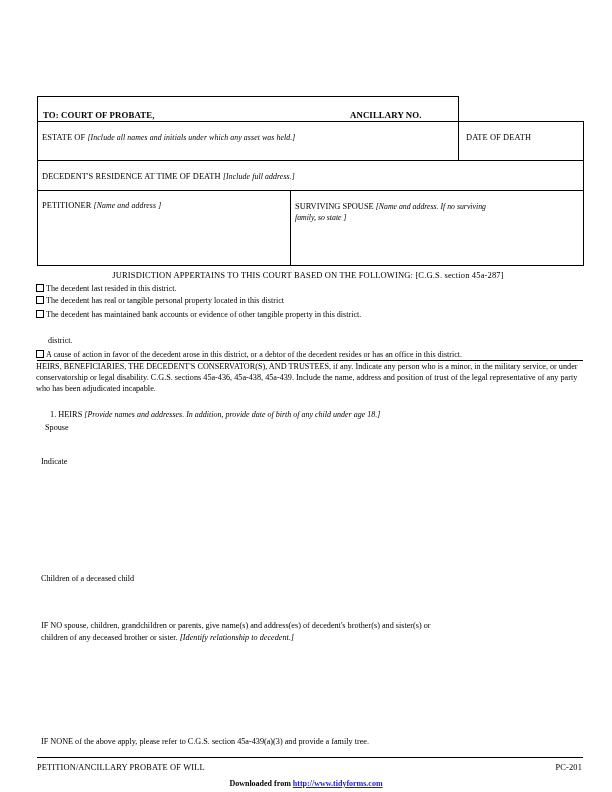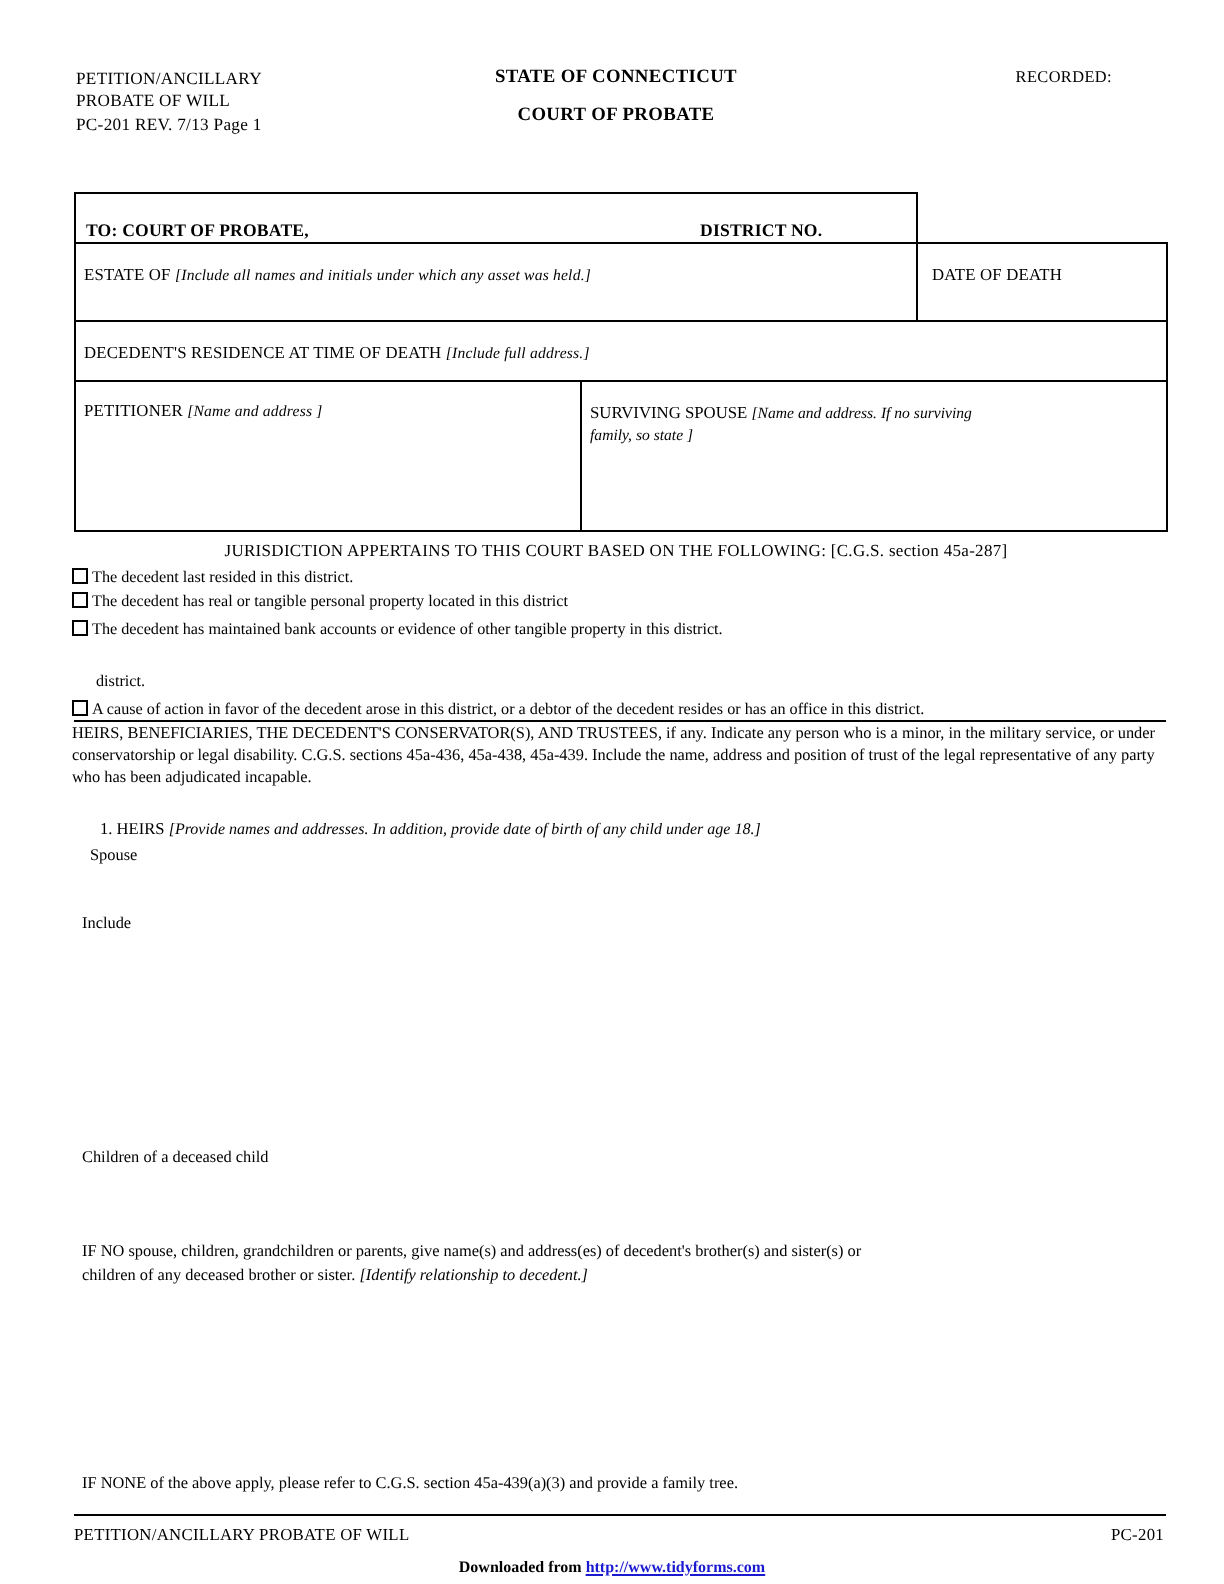--- a/index.html
+++ b/index.html
@@ -200,40 +200,28 @@
   .dl .lnk {
     color: #1a1ad0;
     text-decoration: underline;
   }
 </style>
 </head>
 <body>
 
 <div class="page">
 
-  <div class="hdr">
-    <div class="hdr-left">
-      <div>PETITION/ANCILLARY</div>
-      <div>PROBATE OF WILL</div>
-      <div>PC-201 REV. 7/13 Page 1</div>
-    </div>
-    <div class="hdr-center">
-      <div class="l1">STATE OF CONNECTICUT</div>
-      <div class="l2">COURT OF PROBATE</div>
-    </div>
-    <div class="hdr-right">RECORDED:</div>
-  </div>
 
 
   <div class="hline" style="left:37px; top:96px; width:421px;"></div>
   <div class="vline" style="left:37px; top:96px; height:26px;"></div>
   <div class="vline" style="left:458px; top:96px; height:26px;"></div>
 
   <div class="cell-label bold" style="left:43px; top:110px;">TO: COURT OF PROBATE,</div>
-  <div class="cell-label bold" style="left:350px; top:110px;">DISTRICT NO.</div>
+  <div class="cell-label bold" style="left:350px; top:110px;">ANCILLARY NO.</div>
 
   <div class="hline" style="left:37px; top:121px; width:546px;"></div>
   <div class="vline" style="left:37px; top:121px; height:40px;"></div>
   <div class="vline" style="left:458px; top:121px; height:40px;"></div>
   <div class="vline" style="left:583px; top:121px; height:40px;"></div>
 
   <div class="cell-label" style="left:42px; top:133px;">
     <span>ESTATE OF</span>
     <span class="it">[Include all names and initials under which any asset was held.]</span>
   </div>
@@ -291,21 +279,21 @@
   <div class="hline" style="left:37px; top:360px; width:546px;"></div>
 
   <div class="heirs-para" style="top:361px;">HEIRS, BENEFICIARIES, THE DECEDENT'S CONSERVATOR(S), AND TRUSTEES, if any. Indicate any person who is a minor, in the military service, or under conservatorship or legal disability. C.G.S. sections 45a-436, 45a-438, 45a-439. Include the name, address and position of trust of the legal representative of any party who has been adjudicated incapable.</div>
 
   <div class="heirs-item" style="left:36px; top:410px;">
     <span>1. HEIRS</span>
     <span class="it">[Provide names and addresses. In addition, provide date of birth of any child under age 18.]</span>
   </div>
 
   <div class="sub-item" style="left:45px; top:423px;">Spouse</div>
-  <div class="sub-item" style="left:41px; top:457px;">Include</div>
+  <div class="sub-item" style="left:41px; top:457px;">Indicate</div>
   <div class="sub-item" style="left:41px; top:574px;">Children of a deceased child</div>
 
   <div class="block-para" style="left:41px; top:620px; width:540px;">
     <span>IF NO spouse, children, grandchildren or parents, give name(s) and address(es) of decedent's brother(s) and sister(s) or</span>
     <br>
     <span>children of any deceased brother or sister.</span>
     <span class="it">[Identify relationship to decedent.]</span>
   </div>
 
   <div class="block-para" style="left:41px; top:736px; width:540px;">IF NONE of the above apply, please refer to C.G.S. section 45a-439(a)(3) and provide a family tree.</div>

